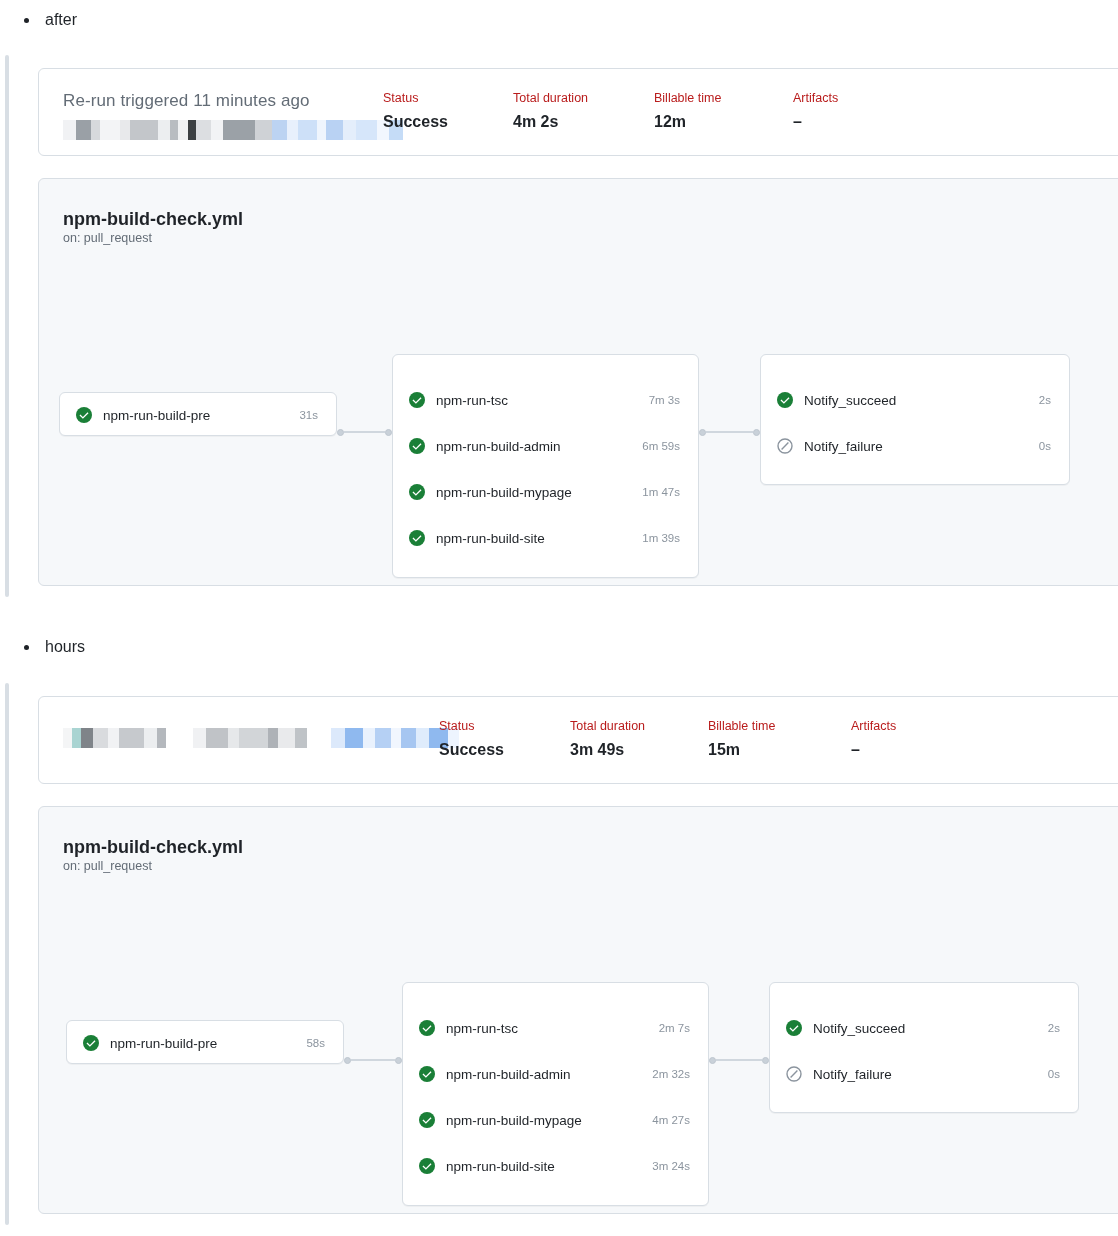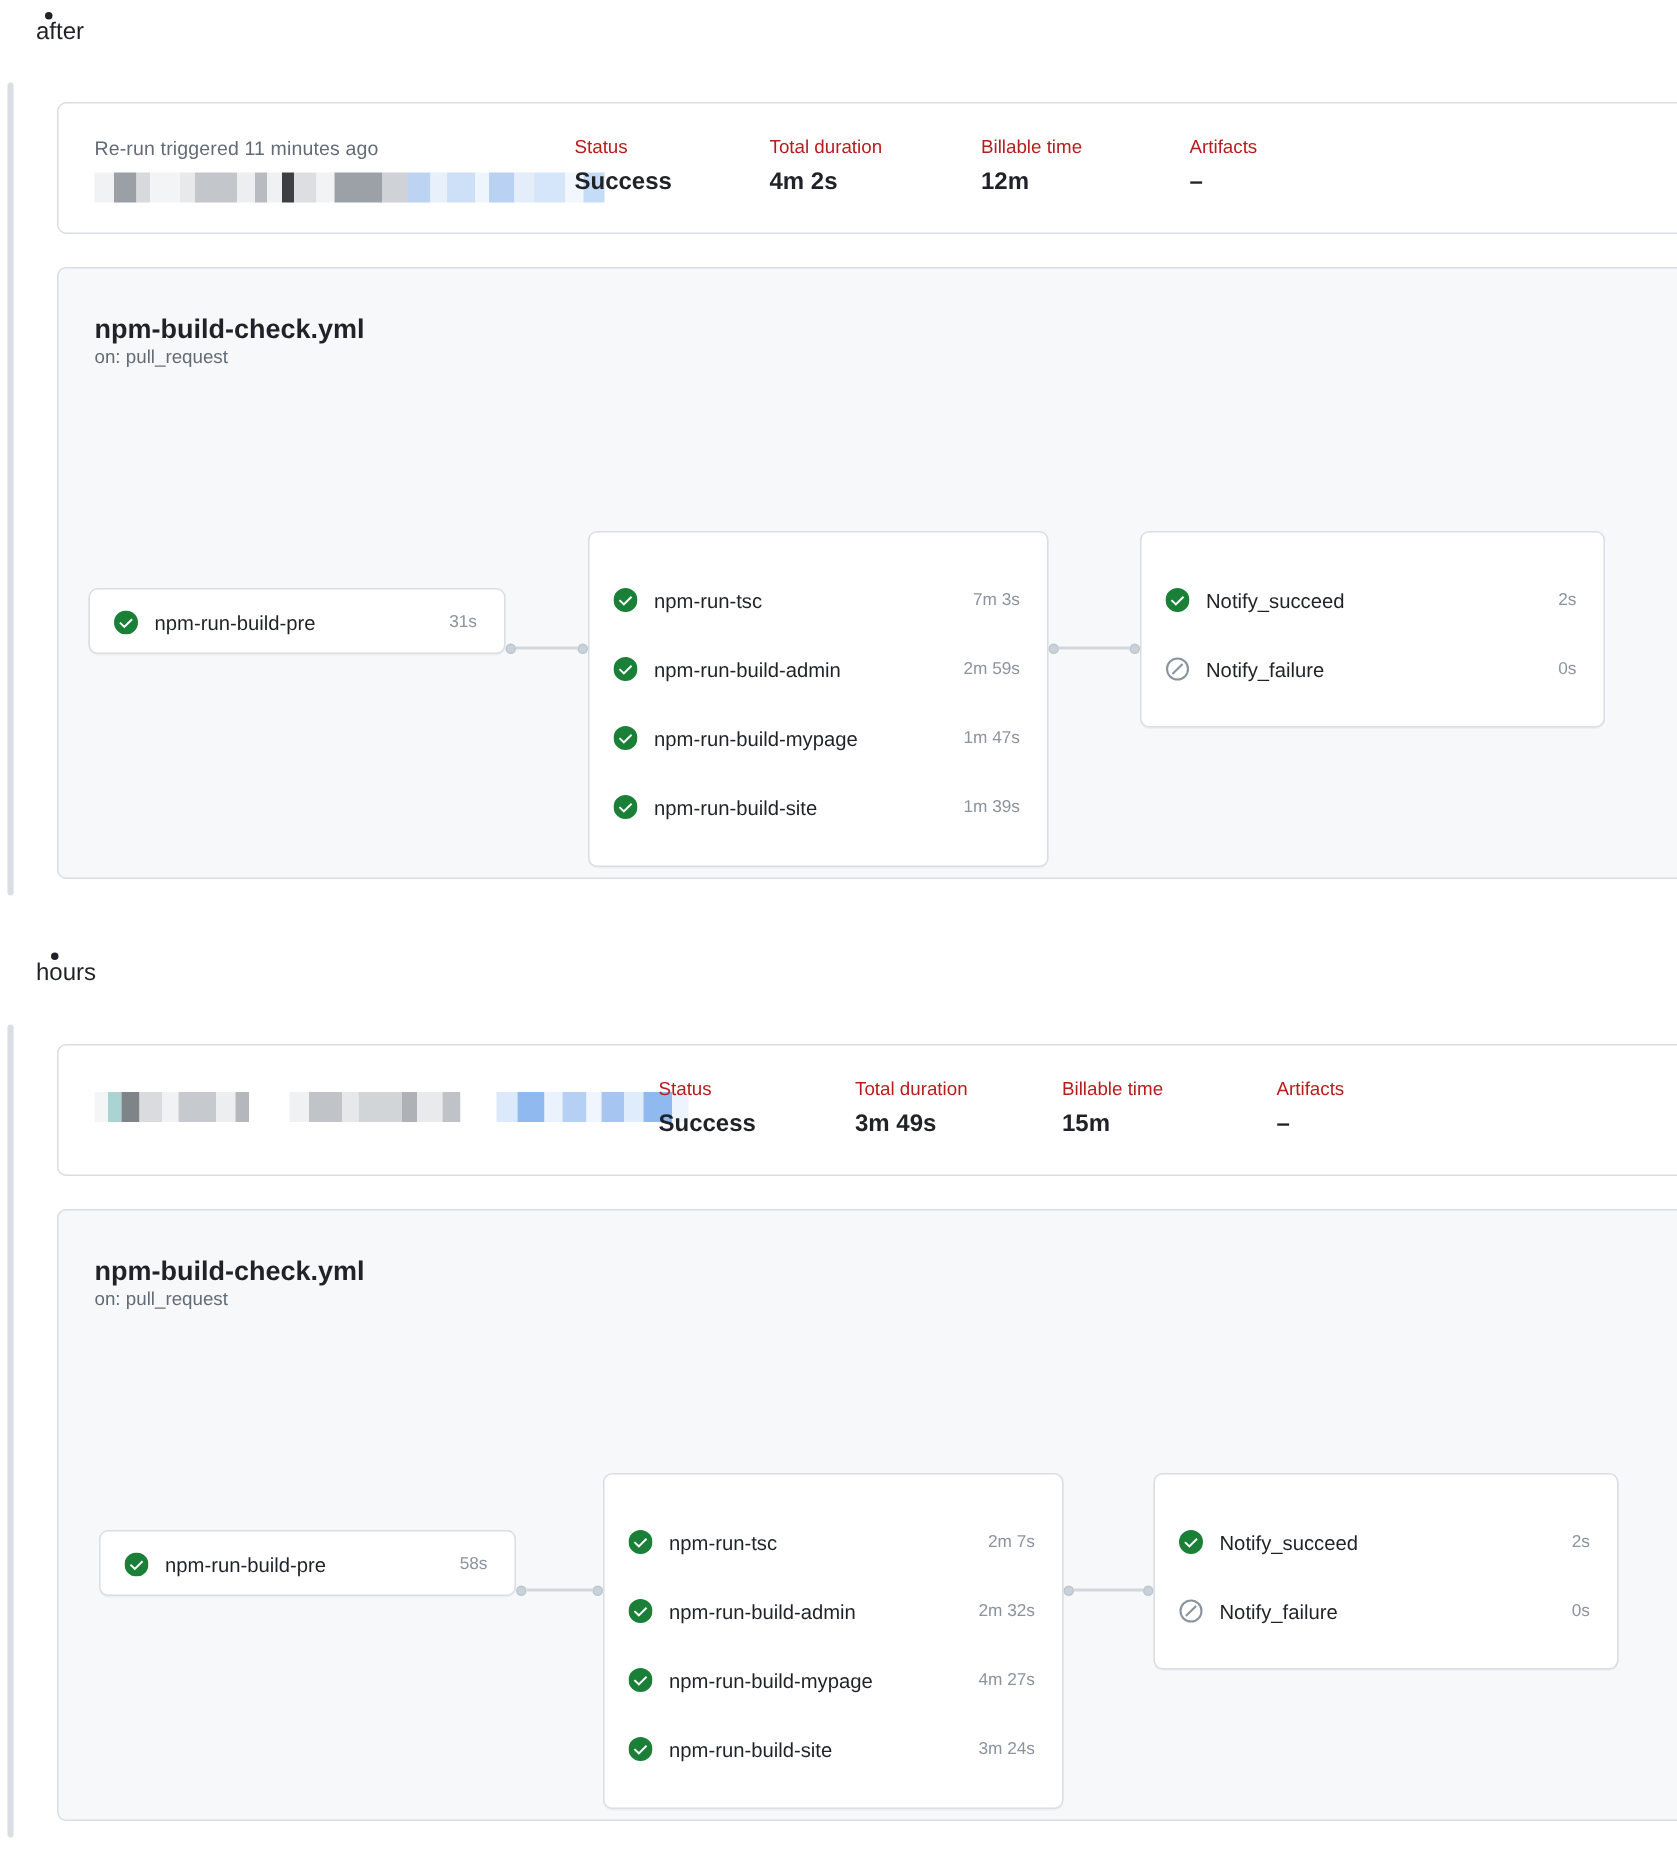--- a/index.html
+++ b/index.html
@@ -16,21 +16,20 @@
     position: relative;
   }
 
   
   .bullet-line {
     display: flex;
     align-items: center;
     font-size: 16px;
     color: #1f2328;
     padding-left: 24px;
-    flex-direction: column;
   }
   .bullet-dot {
     width: 5px;
     height: 5px;
     border-radius: 50%;
     background: #1f2328;
     margin-right: 16px;
     flex: none;
   }
 
@@ -61,21 +60,21 @@
     background: #ffffff;
     box-sizing: border-box;
     display: flex;
     align-items: flex-start;
     padding: 22px 22px 22px 24px;
   }
   .summary-trigger {
     flex: none;
   }
   .trigger-title {
-    font-size: 13px;
+    font-size: 17px;
     color: #636c76;
     letter-spacing: .1px;
     white-space: nowrap;
   }
   .redacted {
     margin-top: 9px;
     height: 20px;
     display: flex;
     align-items: stretch;
     gap: 0;
@@ -263,21 +262,21 @@
               </svg>
               <span class="job-name">npm-run-tsc</span>
               <span class="job-time">7m 3s</span>
             </div>
             <div class="job-row" style="position:absolute;left:0;right:0;top:68px;height:46px;padding:0 18px 0 16px;">
               <svg class="job-icon" viewBox="0 0 16 16" aria-hidden="true">
                 <circle cx="8" cy="8" r="8" fill="#1a7f37"></circle>
                 <path d="M11.6 5.3 6.9 10 4.4 7.6l-.9.95 3.4 3.25 5.6-5.55z" fill="#ffffff"></path>
               </svg>
               <span class="job-name">npm-run-build-admin</span>
-              <span class="job-time">2m 59s</span>
+              <span class="job-time">6m 59s</span>
             </div>
             <div class="job-row" style="position:absolute;left:0;right:0;top:114px;height:46px;padding:0 18px 0 16px;">
               <svg class="job-icon" viewBox="0 0 16 16" aria-hidden="true">
                 <circle cx="8" cy="8" r="8" fill="#1a7f37"></circle>
                 <path d="M11.6 5.3 6.9 10 4.4 7.6l-.9.95 3.4 3.25 5.6-5.55z" fill="#ffffff"></path>
               </svg>
               <span class="job-name">npm-run-build-mypage</span>
               <span class="job-time">1m 47s</span>
             </div>
             <div class="job-row" style="position:absolute;left:0;right:0;top:160px;height:46px;padding:0 18px 0 16px;">

